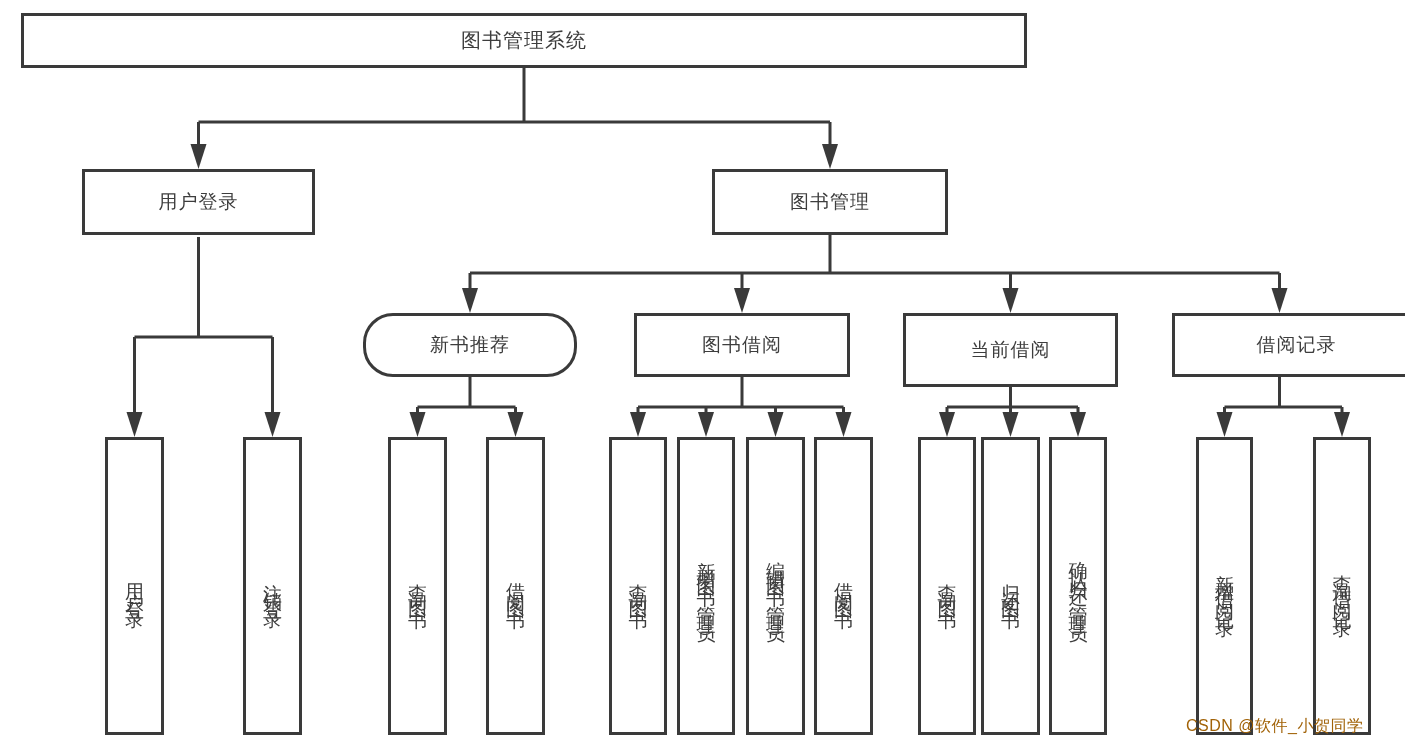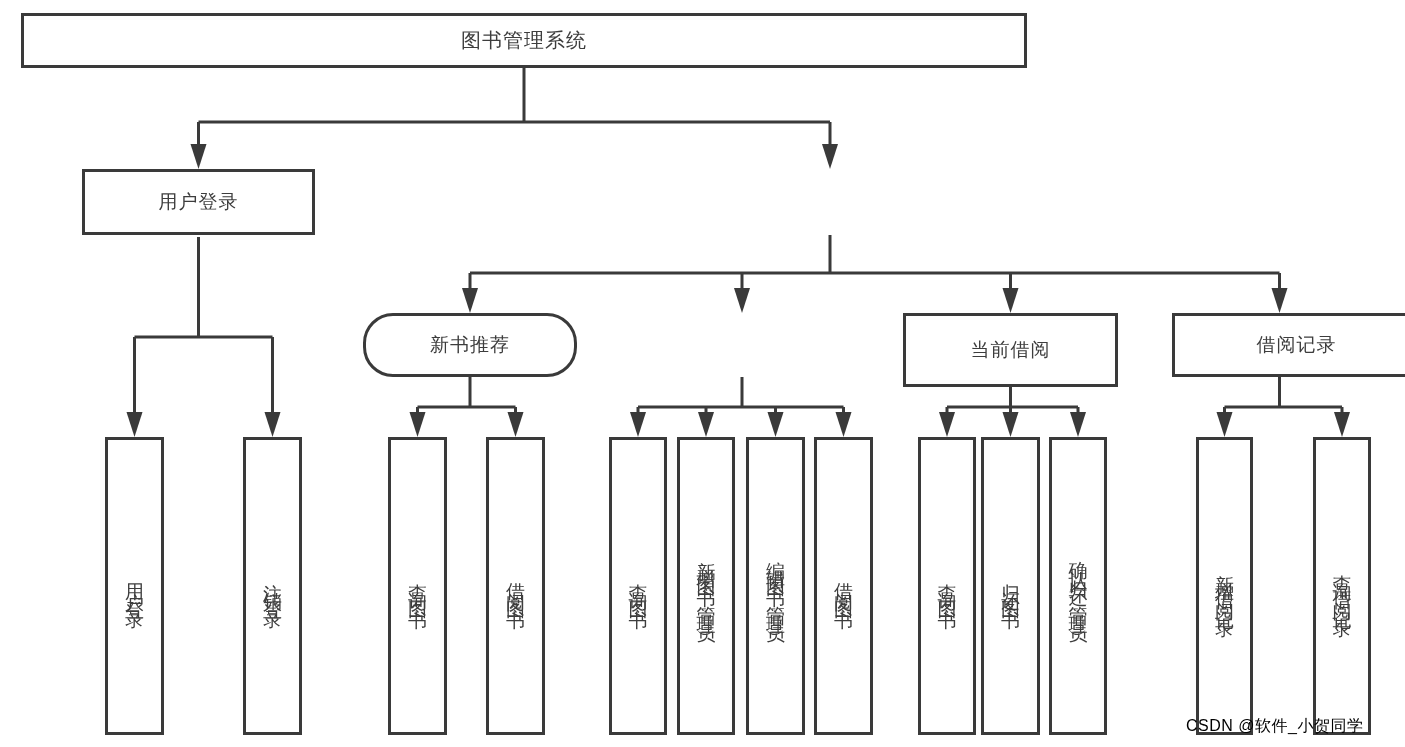--- a/index.html
+++ b/index.html
@@ -48,21 +48,21 @@
     font-size: 19px;
     line-height: 1.15;
     white-space: nowrap;
   }
   .watermark {
     position: absolute;
     left: 1186px;
     top: 716px;
     font-size: 16px;
     letter-spacing: 0.5px;
-    color: #000000;
+    color: #a16207;
     white-space: nowrap;
     z-index: 5;
   }
 </style>
 </head>
 <body>
 
 <div class="canvas">
 
   <svg class="connectors" width="1405" height="747" viewBox="0 0 1405 747" xmlns="http://www.w3.org/2000/svg">
@@ -105,23 +105,29 @@
     </g>
   </svg>
 
   <div class="box hbox root-box" style="left:21px; top:13px; width:1006px; height:55px;">
     <span>图书管理系统</span>
   </div>
 
   <div class="box hbox" style="left:82px; top:169px; width:233px; height:66px;">
     <span>用户登录</span>
   </div>
+  <div class="box hbox" style="left:712px; top:169px; width:236px; height:66px;">
+    <span>图书管理</span>
+  </div>
 
   <div class="box hbox" style="left:363px; top:313px; width:214px; height:64px;border-radius:30px;">
     <span>新书推荐</span>
+  </div>
+  <div class="box hbox" style="left:634px; top:313px; width:216px; height:64px;">
+    <span>图书借阅</span>
   </div>
   <div class="box hbox" style="left:903px; top:313px; width:215px; height:74px;">
     <span>当前借阅</span>
   </div>
   <div class="box hbox" style="left:1172px; top:313px; width:249px; height:64px;">
     <span>借阅记录</span>
   </div>
 
   <div class="box vbox" style="left:105px; top:437px; width:59px; height:298px;">
     <span class="vlabel">用户登录</span>

